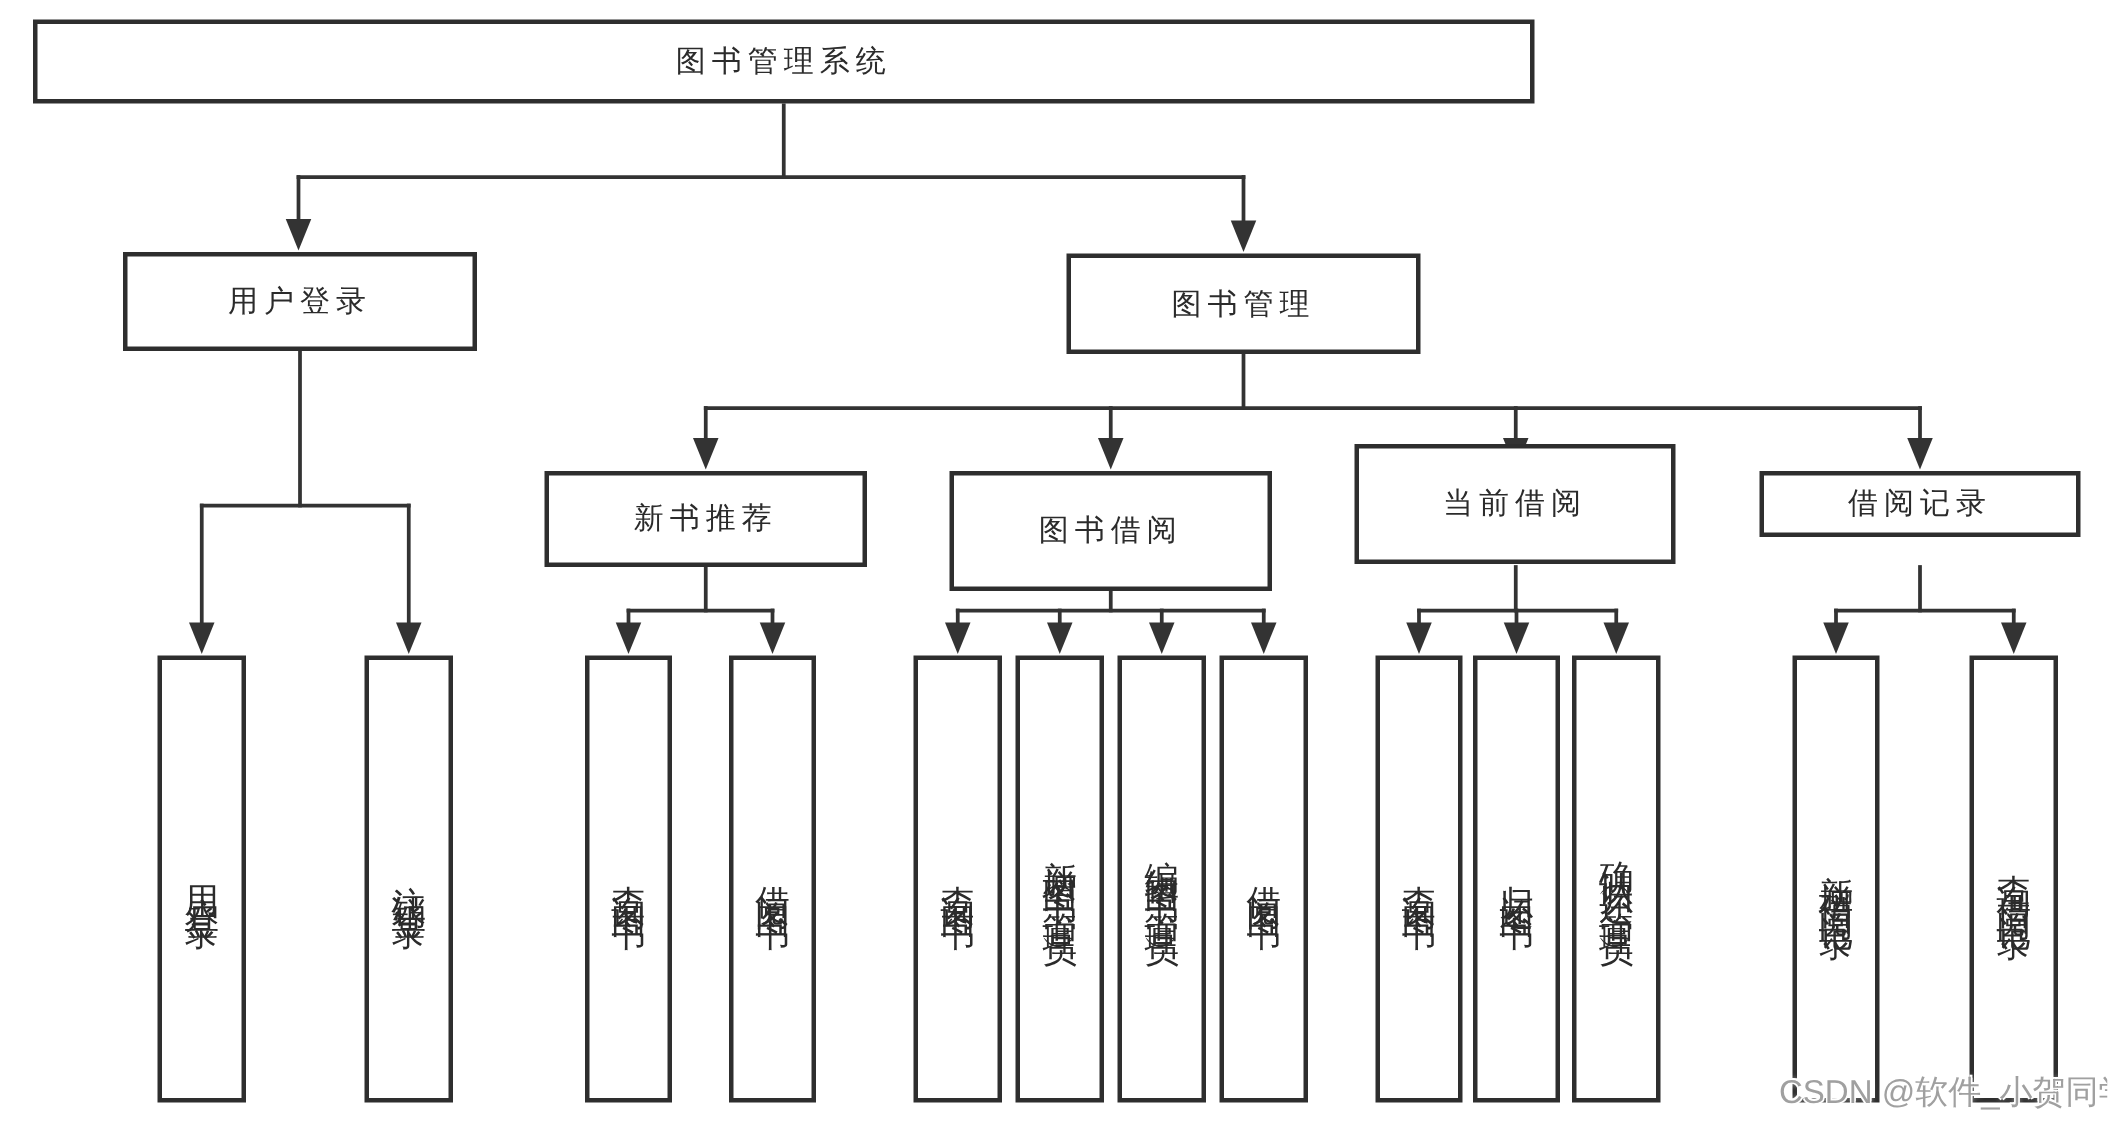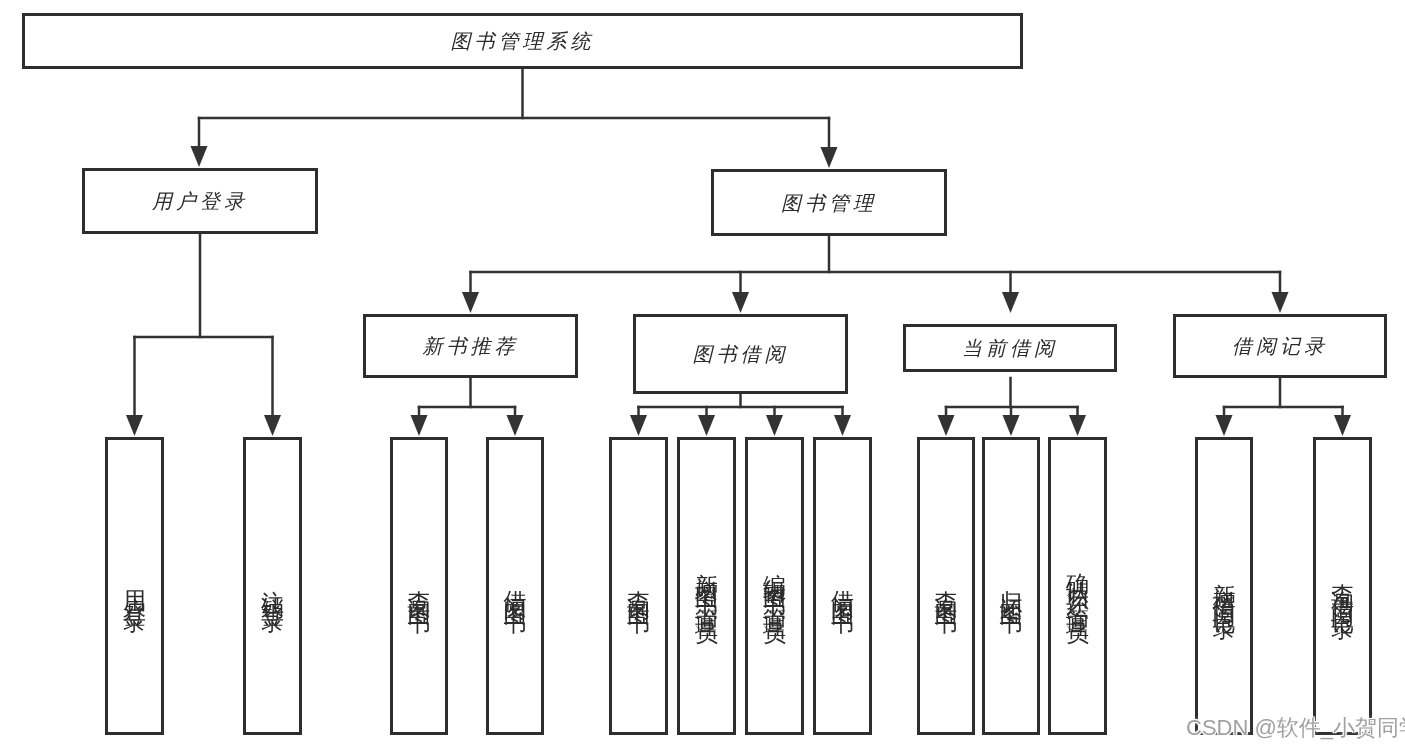--- a/index.html
+++ b/index.html
@@ -31,21 +31,20 @@
     display: flex;
     align-items: center;
     justify-content: center;
   }
   .hlabel {
     font-size: 20px;
     letter-spacing: 4px;
     color: #2b2b2b;
     white-space: nowrap;
     line-height: 1;
-    font-style: italic;
   }
   .leaf {
     top: 437px;
     height: 298px;
   }
   .vlabel {
     writing-mode: vertical-rl;
     text-orientation: mixed;
     font-size: 23px;
     letter-spacing: 7px;
@@ -137,24 +136,24 @@
   <div class="box" style="left:711px;top:169px;width:236px;height:67px">
     <span class="hlabel">图书管理</span>
   </div>
 
   <div class="box" style="left:363px;top:314px;width:215px;height:64px">
     <span class="hlabel">新书推荐</span>
   </div>
   <div class="box" style="left:633px;top:314px;width:215px;height:80px">
     <span class="hlabel">图书借阅</span>
   </div>
-  <div class="box" style="left:903px;top:324px;width:214px;height:48px">
+  <div class="box" style="left:903px;top:296px;width:214px;height:80px">
     <span class="hlabel">当前借阅</span>
   </div>
-  <div class="box" style="left:1173px;top:314px;width:214px;height:64px">
+  <div class="box" style="left:1173px;top:314px;width:214px;height:44px">
     <span class="hlabel">借阅记录</span>
   </div>
 
   <div class="box leaf" style="left:105px;width:59px">
     <span class="vlabel">用户登录</span>
   </div>
   <div class="box leaf" style="left:243px;width:59px">
     <span class="vlabel">注销登录</span>
   </div>
 

